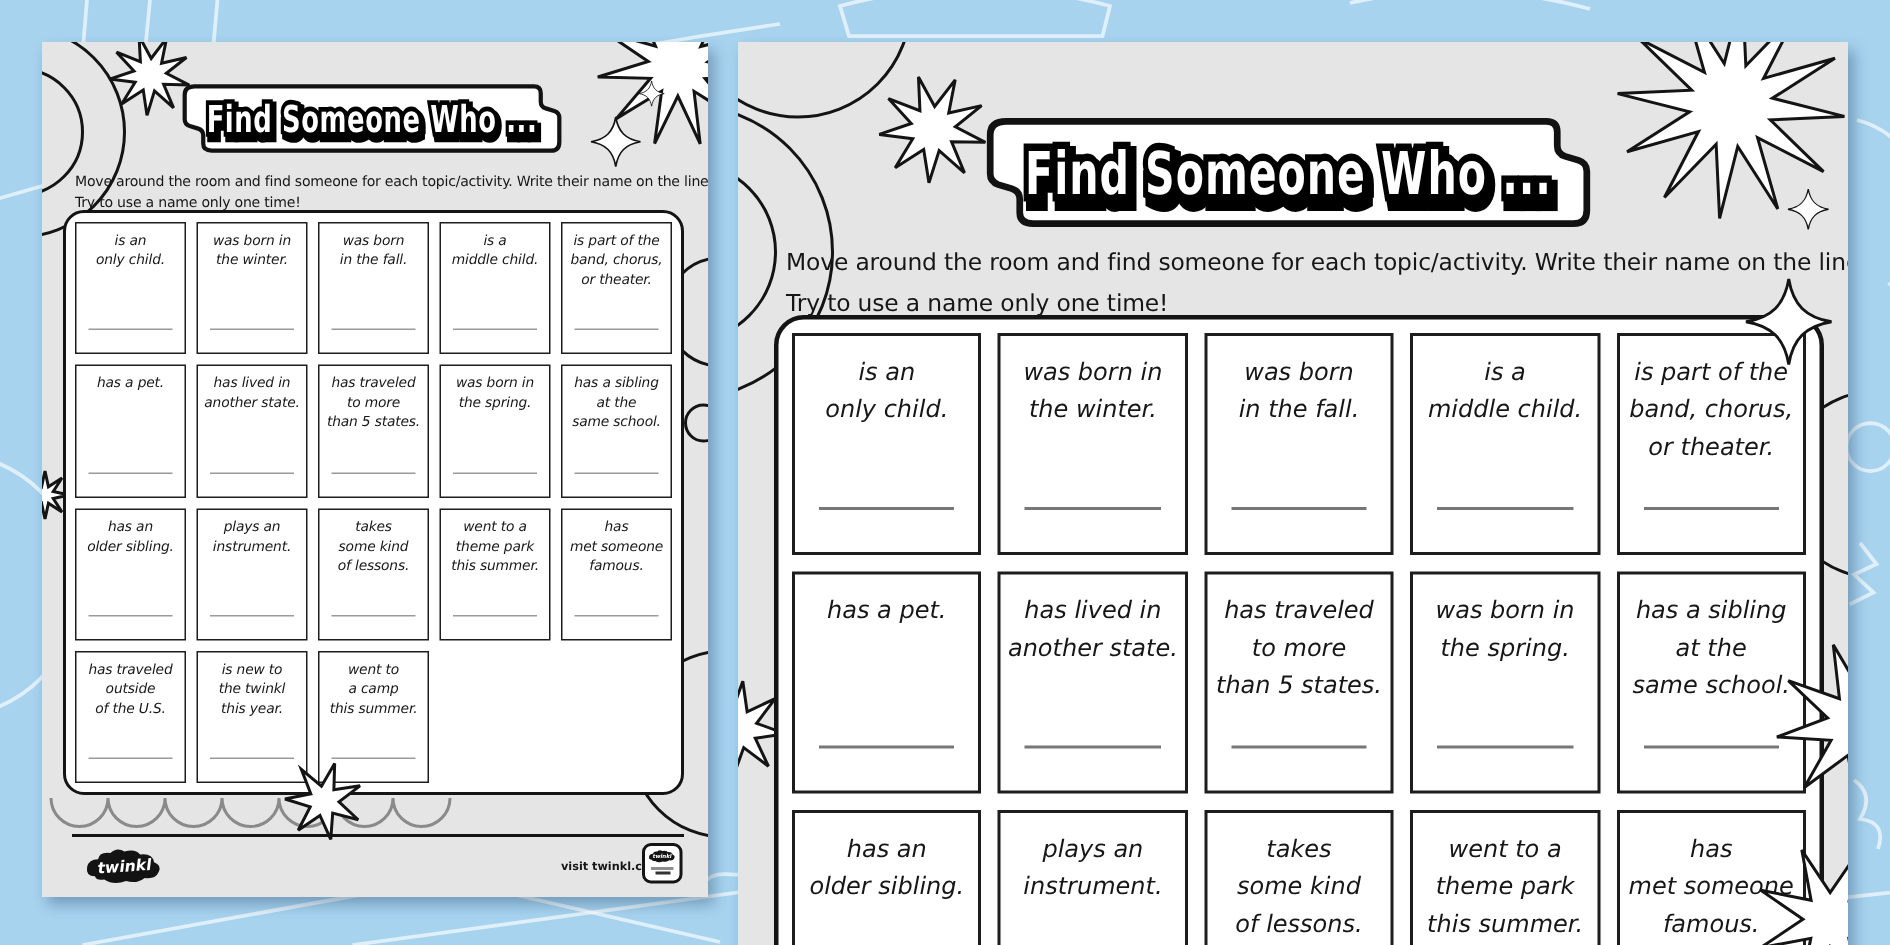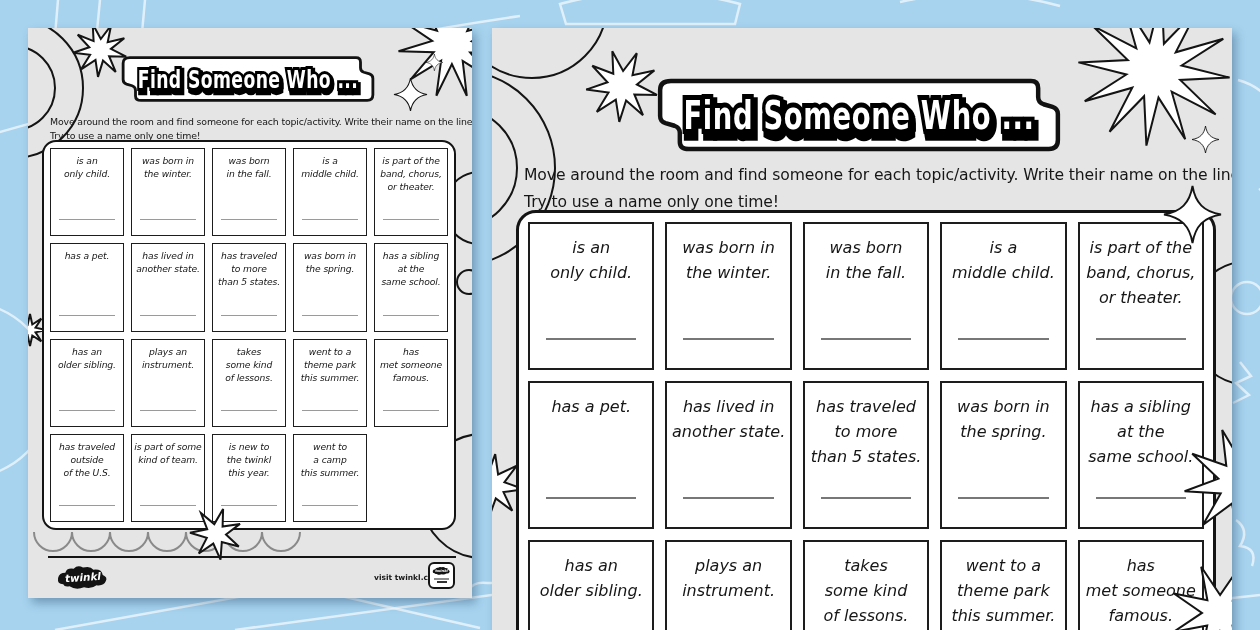--- a/index.html
+++ b/index.html
@@ -211,25 +211,20 @@
 famous.</div>
         <div class="write-line"></div>
       </div>
       <div class="cell">
         <div class="cell-text">has traveled
 outside
 of the U.S.</div>
         <div class="write-line"></div>
       </div>
       <div class="cell">
-        <div class="cell-text">is part of some
-kind of team.</div>
-        <div class="write-line"></div>
-      </div>
-      <div class="cell">
         <div class="cell-text">is new to
 the twinkl
 this year.</div>
         <div class="write-line"></div>
       </div>
       <div class="cell">
         <div class="cell-text">went to
 a camp
 this summer.</div>
         <div class="write-line"></div>

